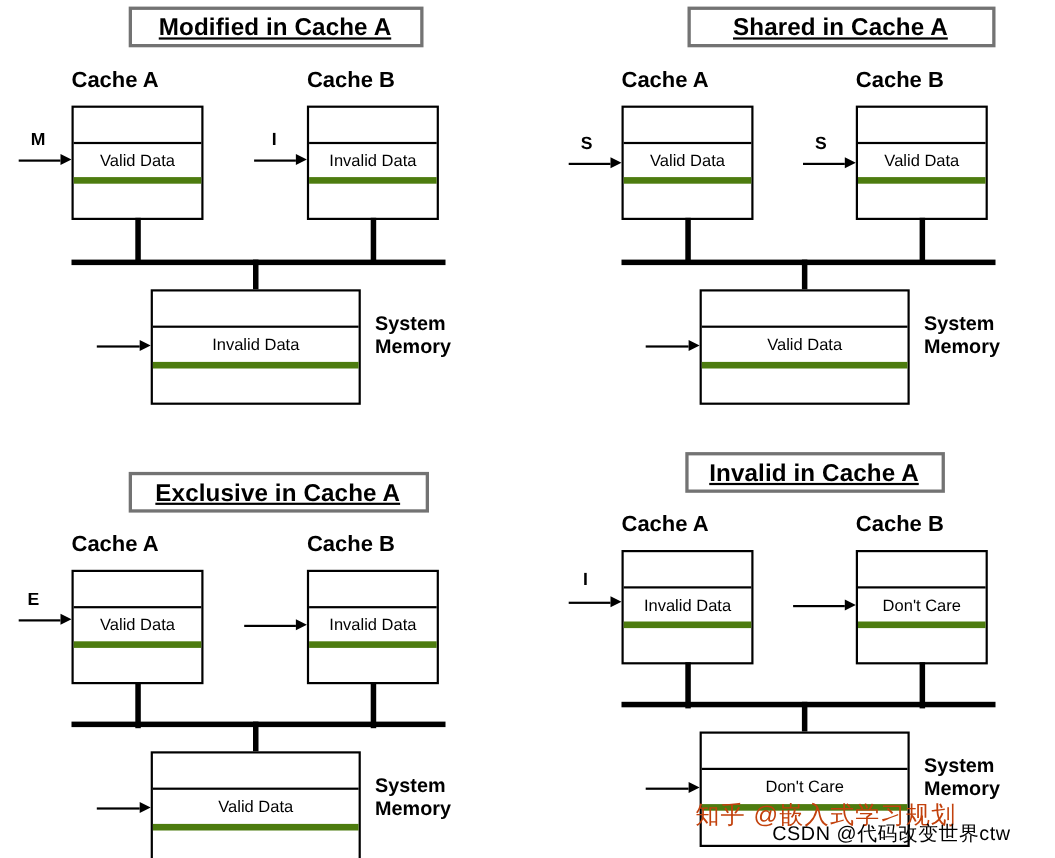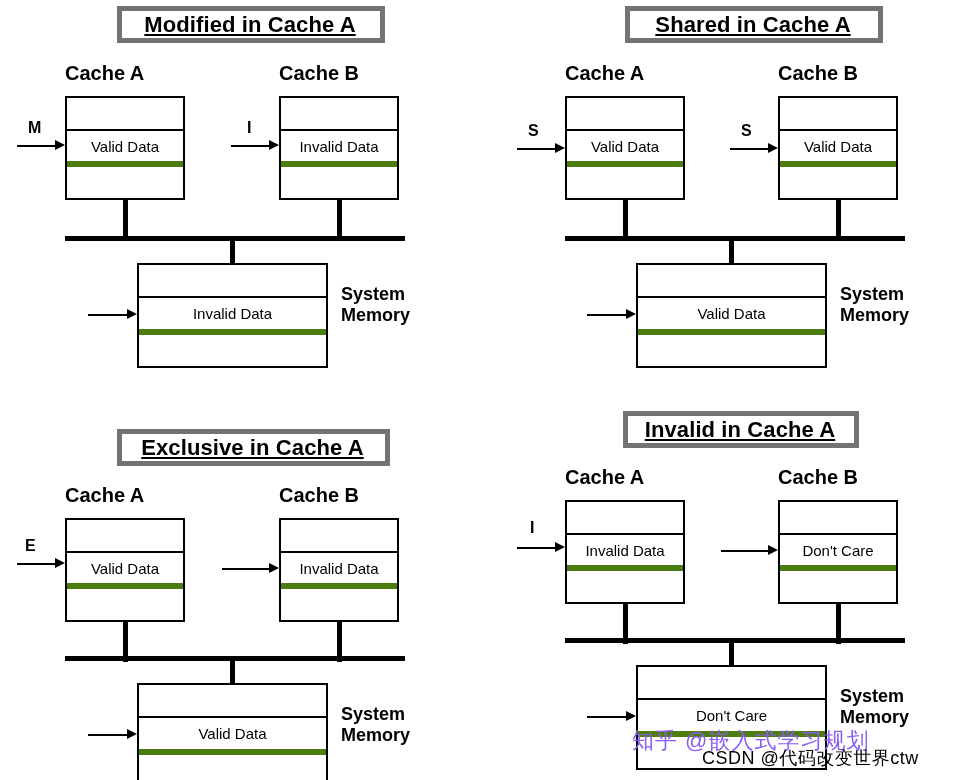--- a/index.html
+++ b/index.html
@@ -10,21 +10,21 @@
   }
   .quad{position:absolute;width:479px;height:390px;}
   #quad-tl{left:0;top:0;}
   #quad-tr{left:480px;top:0;}
   #quad-bl{left:0;top:408px;padding-left:44px;}
   #quad-br{left:480px;top:390px;}
 
   
   .title-banner{
     position:absolute;top:6px;
-    border:5px solid #737373;background:#fff;
+    border:3px solid #737373;background:#fff;
     height:37px;box-sizing:border-box;
     display:flex;align-items:center;justify-content:center;
   }
   .title-banner .ttext{
     font-size:22px;font-weight:bold;letter-spacing:.1px;
     text-decoration:underline;white-space:nowrap;
     padding:0 4px 0 2px;
   }
 
   
@@ -62,21 +62,21 @@
     border-left:10px solid #000;
   }
   .arrow-tag{
     position:absolute;font-size:16px;font-weight:bold;
     white-space:nowrap;
   }
 
   
   .wm{position:absolute;white-space:nowrap;pointer-events:none;}
   #watermark-zhihu{
-    left:632px;top:726px;font-size:22px;color:#8b5cf6;
+    left:632px;top:726px;font-size:22px;color:#c2410c;
     letter-spacing:1px;
   }
   #watermark-csdn{
     left:702px;top:746px;font-size:18px;color:#000000;
     letter-spacing:.5px;
   }
 </style>
 </head>
 <body>
 
@@ -125,21 +125,21 @@
       <div class="head" style="left:39px;"></div>
   </div>
   <div class="mem-label" style="left:341px;top:284px;">
     <div>System</div>
     <div>Memory</div>
   </div>
 </div>
 
 <div class="quad" id="quad-tr">
 
-  <div class="title-banner" style="left:145px;width:258px;">
+  <div class="title-banner" style="left:145px;width:280px;">
     <span class="ttext">Shared in Cache A </span>
   </div>
 
   <div class="box-label" style="left:85px;top:62px;width:120px;">Cache A</div>
   <div class="box" style="left:85px;top:96px;width:120px;height:104px;">
     <div class="cell"></div>
     <div class="cell mid">Valid Data</div>
     <div class="cell"></div>
   </div>
   <div class="arrow-tag" style="left:48px;top:122px;">S</div>

